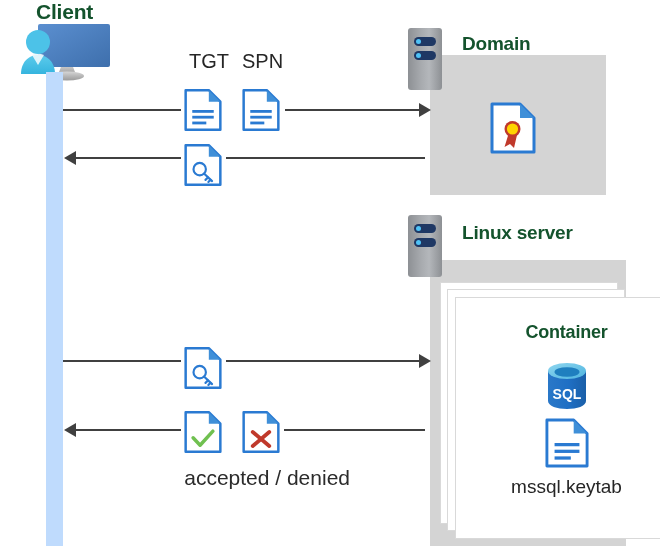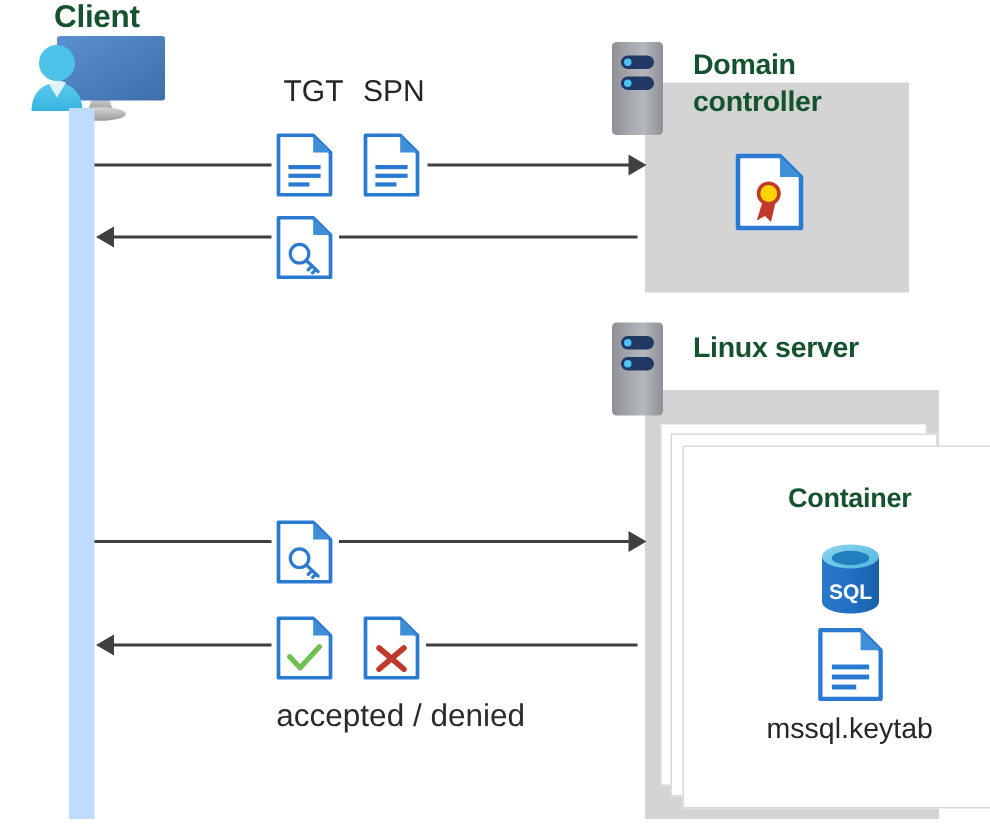--- a/index.html
+++ b/index.html
@@ -182,21 +182,20 @@
           <div class="dot"></div>
         </div>
       <div class="pill p2">
           <div class="dot"></div>
         </div>
     </div>
   </div>
 
   <div class="abs title-bold" id="dc-title">
     <div>Domain</div>
-    <div>controller</div>
   </div>
 
   <div class="abs" style="left:490px; top:102px;">
     <svg width="46" height="52" viewBox="0 0 46 52">
       <path d="M2 2 L30 2 L44 16 L44 50 L2 50 Z" fill="#ffffff" stroke="#2a7ad2" stroke-width="3" stroke-linejoin="round"></path>
       <path d="M30 2 L44 16 L30 16 Z" fill="#3f8fd8"></path>
       <path d="M18.5 32 L14.5 45 L20 42 L24 46 L27 33 Z" fill="#c0392b"></path>
       <circle cx="22.5" cy="27" r="8" fill="#c0392b"></circle>
       <circle cx="22.5" cy="27" r="5.6" fill="#ffd400"></circle>
     </svg>

